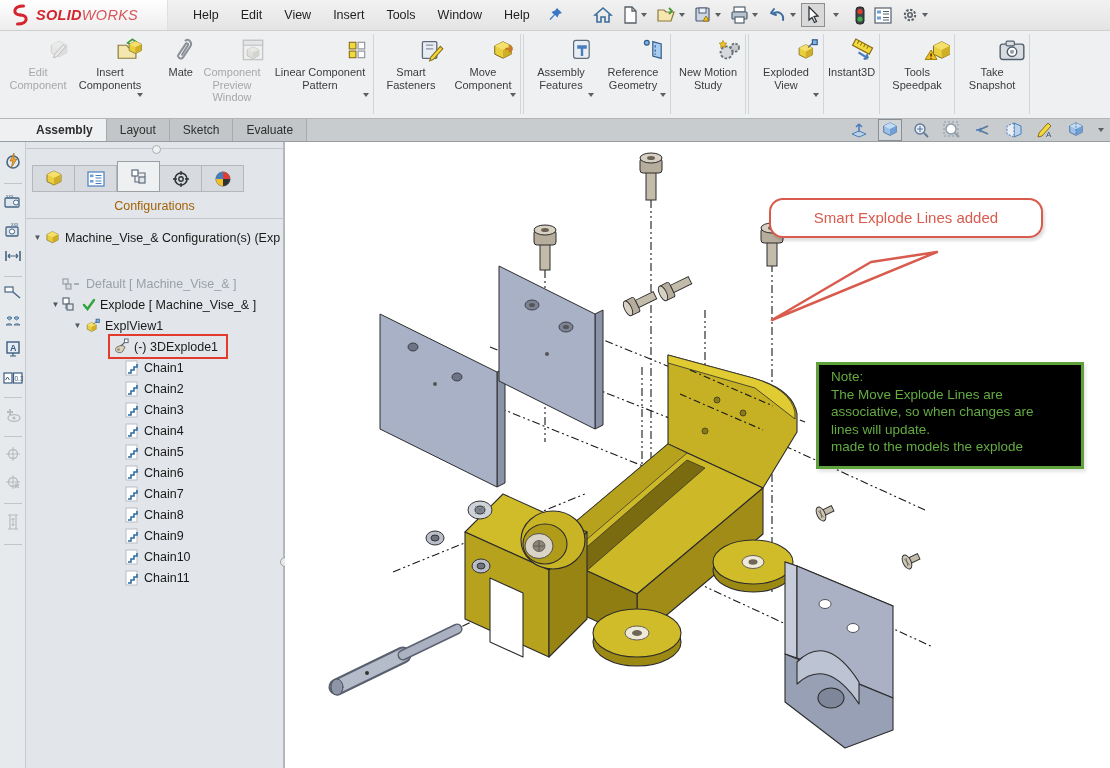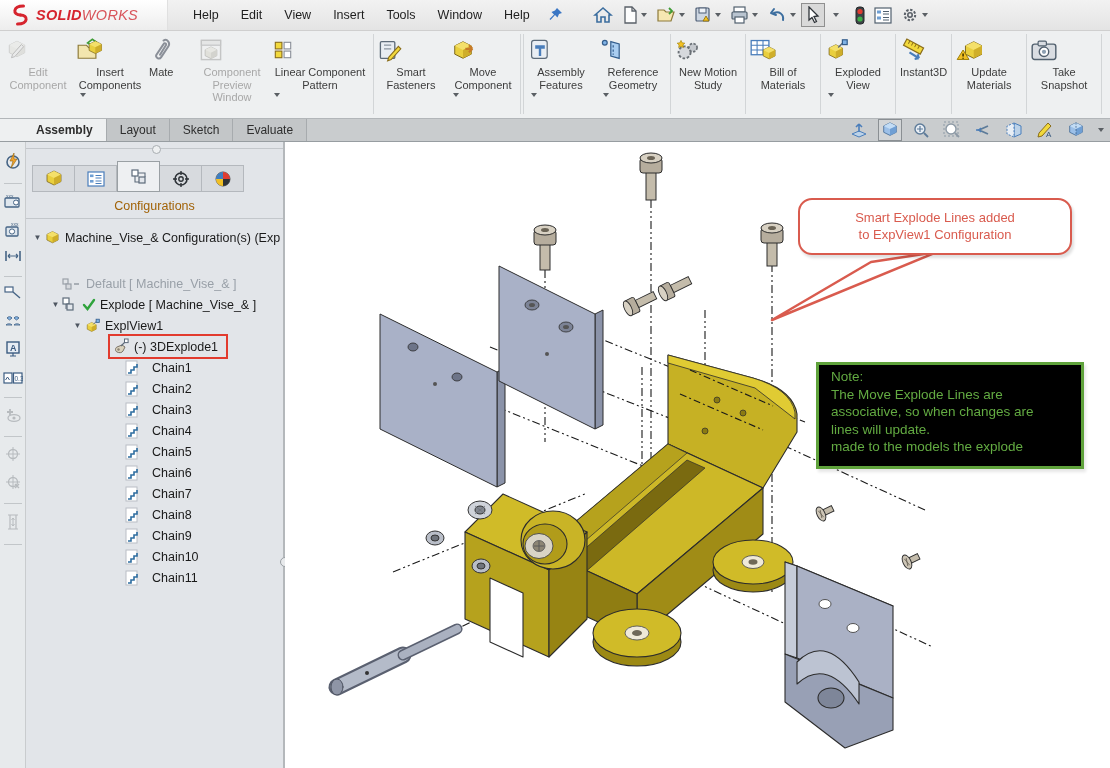--- a/index.html
+++ b/index.html
@@ -21,21 +21,21 @@
   .qat{display:flex;align-items:center;margin-left:26px;gap:1px;}
   .qbtn{display:flex;align-items:center;padding:2px 3px;border:1px solid transparent;}
   .qbtn.pressed{background:#d9d9d9;border:1px solid #8f8f8f;}
   .caret{width:0;height:0;border-left:3.5px solid transparent;border-right:3.5px solid transparent;
          border-top:4px solid #5a5f64;display:inline-block;margin-left:3px;}
   .qsep{width:6px;}
 
   
   .cmdbar{height:88px;background:#eef0f1;display:flex;align-items:flex-start;padding:1px 0 0 2px;
           border-bottom:1px solid #b2b6b9;box-sizing:border-box;}
-  .cmdbtn{display:flex;flex-direction:column;align-items:flex-start;min-width:50px;max-width:72px;
+  .cmdbtn{display:flex;flex-direction:column;align-items:flex-end;min-width:50px;max-width:72px;
           padding:3px 3px 0;height:84px;box-sizing:border-box;text-align:center;}
   .cmdbtn.wide{max-width:104px;}
   .cmdbtn.w80{max-width:84px;}
   .cicon{height:30px;display:flex;align-items:center;justify-content:center;}
   .clabel{font-size:11px;line-height:12.5px;color:#3c3c3c;margin-top:1px;}
   .cmdbtn.disabled .clabel{color:#a8a8a8;}
   .cmdbtn.disabled svg{opacity:.42;filter:grayscale(.9);}
   .cdd{margin-top:2px;}
   .csep{width:1px;background:#d2d5d7;height:80px;margin:2px 1px 0;flex:none;}
 
@@ -67,30 +67,30 @@
   .ftab:first-child{border-left:1px solid #b4b8bd;}
   .ftab.active{background:#eef0f2;height:29px;border:1px solid #9aa0a4;}
   .ptitle{font-weight:normal;font-size:12.5px;text-align:center;padding:7px 0 5px;color:#a16207;}
   .tree{padding-top:8px;font-size:12.5px;color:#1a1a1a;}
   .trow{display:flex;align-items:center;height:21px;white-space:nowrap;}
   .exp{width:11px;font-size:8px;color:#4d5560;margin-right:1px;text-align:center;flex:none;}
   .ticon{margin-right:4px;flex:none;display:flex;align-items:center;}
   .gray{color:#99a0a8;}
   .redbox{border:2px solid #e23b2e;display:flex;align-items:center;height:21px;padding:0 8px 0 2px;}
   .l0{padding-left:6px;} .l1{padding-left:36px;margin-top:25px;} .l1e{padding-left:24px;}
-  .l2{padding-left:46px;} .l3{padding-left:82px;} .l3c{padding-left:98px;gap:8px;}
+  .l2{padding-left:46px;} .l3{padding-left:82px;} .l3c{padding-left:98px;}
 
   .splitter{width:2px;background:#b4b8bb;position:relative;flex:none;}
   .split-handle{position:absolute;left:-3px;top:415px;width:8px;height:8px;border:1px solid #9aa0a4;
                 border-radius:50%;background:#e8eaec;}
 
   .viewport{flex:1;background:#fff;position:relative;overflow:hidden;}
   .vp-svg{position:absolute;left:0;top:0;}
-  .callout{position:absolute;left:513px;top:56px;width:262px;padding:9px 4px 10px;border:2.5px solid #d95b4e;
-           border-radius:14px;background:#fff;color:#d95b4e;font-size:13px;line-height:17px;
+  .callout{position:absolute;left:484px;top:56px;width:262px;padding:9px 4px 10px;border:2.5px solid #d95b4e;
+           border-radius:14px;background:#fff;color:#d95b4e;font-size:15px;line-height:17px;
            text-align:center;box-shadow:2px 3px 3px rgba(0,0,0,.13);}
   .notebox{position:absolute;left:531px;top:220px;width:242px;padding:3px 8px 10px 12px;border:3px solid #5fa23b;
            background:#000000;color:#63ab42;font-size:13.5px;line-height:17.5px;box-shadow:2px 3px 3px rgba(0,0,0,.10);}
 </style>
 </head>
 <body>
 
 <svg width="0" height="0" style="position:absolute">
   <defs>
     <g id="ycube">
@@ -329,32 +329,20 @@
             <circle cx="8" cy="12" r="5" fill="#d6d9dd" stroke="#6a7076" stroke-width="1.6" stroke-dasharray="2.2 1.4"></circle>
             <circle cx="15" cy="8" r="3.4" fill="#c5c9ce" stroke="#6a7076" stroke-width="1.4" stroke-dasharray="2 1.2"></circle>
             <path d="M5 2l1 2 2.2.3-1.6 1.5.4 2.2-2-1-2 1 .4-2.2L1.8 4.3 4 4z" fill="#f2c024" stroke="#9a7c00" stroke-width=".5"></path>
           </svg>
       </span>
       <span class="clabel">New Motion Study</span>
     </div>
 
     <div class="csep"></div>
 
-    <div class="cmdbtn">
-      <span class="cicon">
-        <svg width="26" height="24" viewBox="0 0 22 20">
-            <rect x="1" y="2" width="15" height="12" fill="#fff" stroke="#4a7ebb" stroke-width="1.1"></rect>
-            <path d="M1 6h15M1 10h15M6 2v12M11 2v12" stroke="#4a7ebb" stroke-width=".9"></path>
-            <g transform="translate(9,6) scale(.72)">
-              <use href="#ycube"></use>
-            </g>
-          </svg>
-      </span>
-      <span class="clabel">Bill of Materials</span>
-    </div>
 
     <div class="csep"></div>
 
     <div class="cmdbtn">
       <span class="cicon">
         <svg width="24" height="24" viewBox="0 0 20 20">
             <g transform="translate(1,4) scale(.8)">
               <use href="#ycube"></use>
             </g>
             <path d="M11 8L16 3" stroke="#5d6b7a" stroke-width="1.2"></path>
@@ -385,21 +373,21 @@
     <div class="cmdbtn">
       <span class="cicon">
         <svg width="26" height="24" viewBox="0 0 22 20">
             <g transform="translate(5,1)">
               <use href="#ycube"></use>
             </g>
             <path d="M6 10l5 8H1z" fill="#f2c024" stroke="#9a7c00" stroke-width=".8"></path>
             <path d="M6 13v2.4M6 16.6v.8" stroke="#4b3b00" stroke-width="1.4"></path>
           </svg>
       </span>
-      <span class="clabel">Update Materials</span>
+      <span class="clabel">Tools Speedpak</span>
     </div>
 
     <div class="csep"></div>
 
     <div class="cmdbtn">
       <span class="cicon">
         <svg width="26" height="22" viewBox="0 0 22 18">
             <rect x="1" y="4" width="20" height="13" rx="2" fill="#d9dde2" stroke="#51606e" stroke-width="1.2"></rect>
             <rect x="6" y="1.5" width="7" height="4" rx="1" fill="#d9dde2" stroke="#51606e"></rect>
             <circle cx="11" cy="10.5" r="4" fill="#fff" stroke="#51606e" stroke-width="1.2"></circle>
@@ -908,21 +896,20 @@
           <rect x="-3" y="0" width="6" height="13" fill="#c4bcab"></rect>
           <ellipse cx="0" cy="0" rx="7.5" ry="4" fill="#cdc5b6"></ellipse>
           <path d="M-4,-1l8,2M-4,1l8,-2" stroke="#6b6456" stroke-width=".8"></path>
         </g>
 
         <polygon points="487,178 652,110 586,120" fill="#fff" stroke="#d95b4e" stroke-width="2.5" stroke-linejoin="round"></polygon>
       </svg>
 
       <div class="callout">
         <div>Smart Explode Lines added</div>
-        <div>to ExpView1 Configuration</div>
       </div>
 
       <div class="notebox">
         <div>Note:</div>
         <div>The Move Explode Lines are</div>
         <div>associative, so when changes are</div>
         <div>lines will update.</div>
         <div>made to the models the explode</div>
       </div>
     </div>

